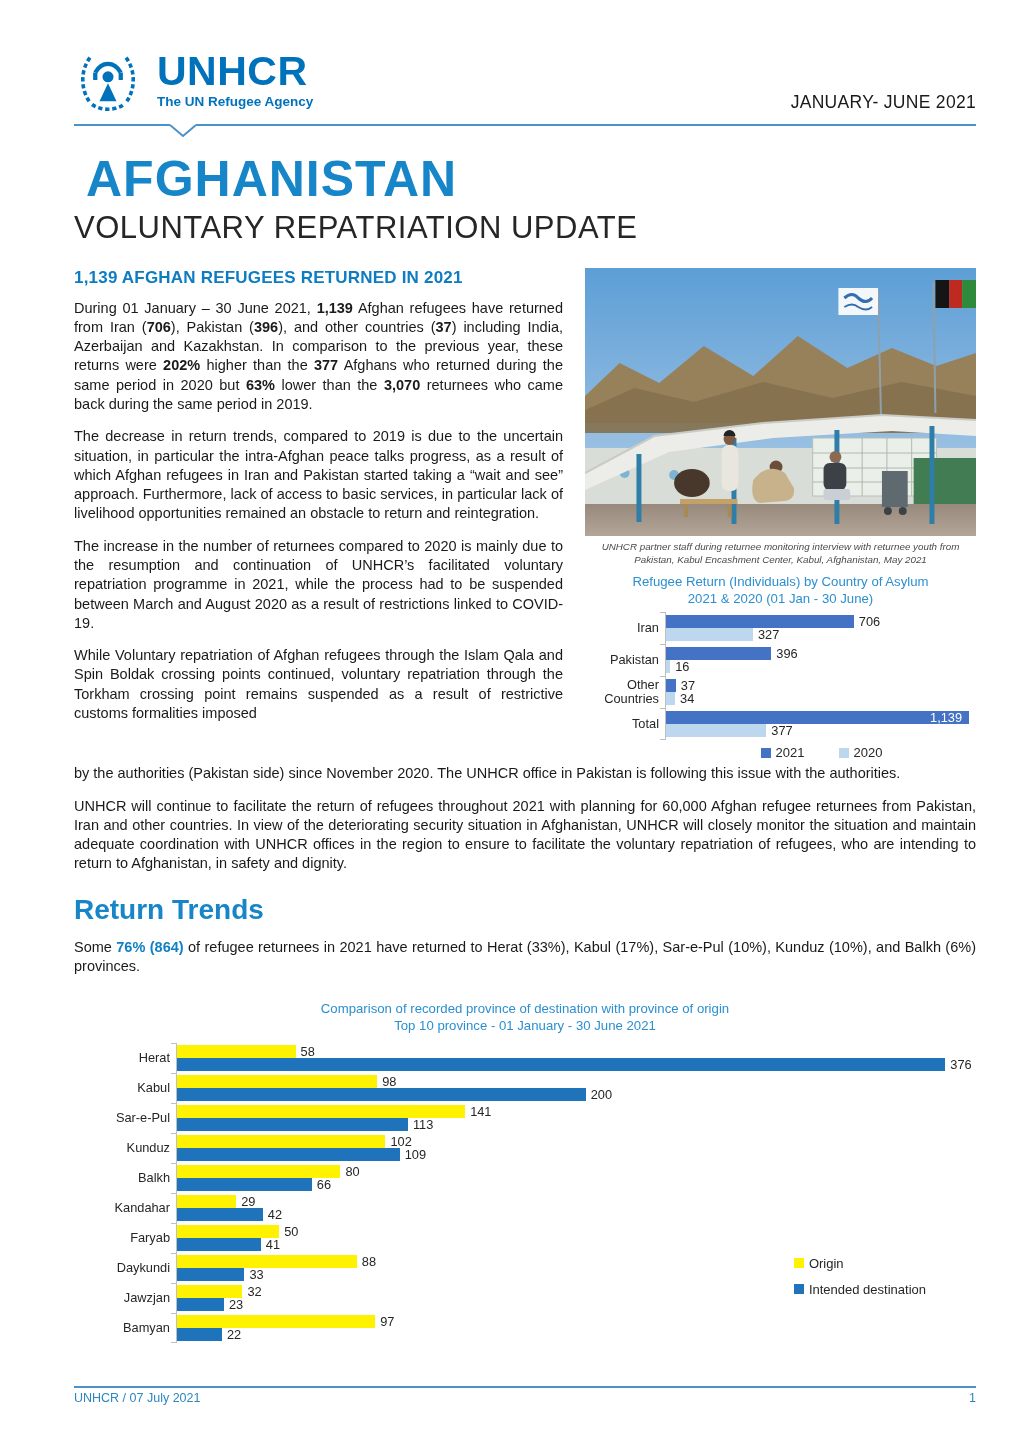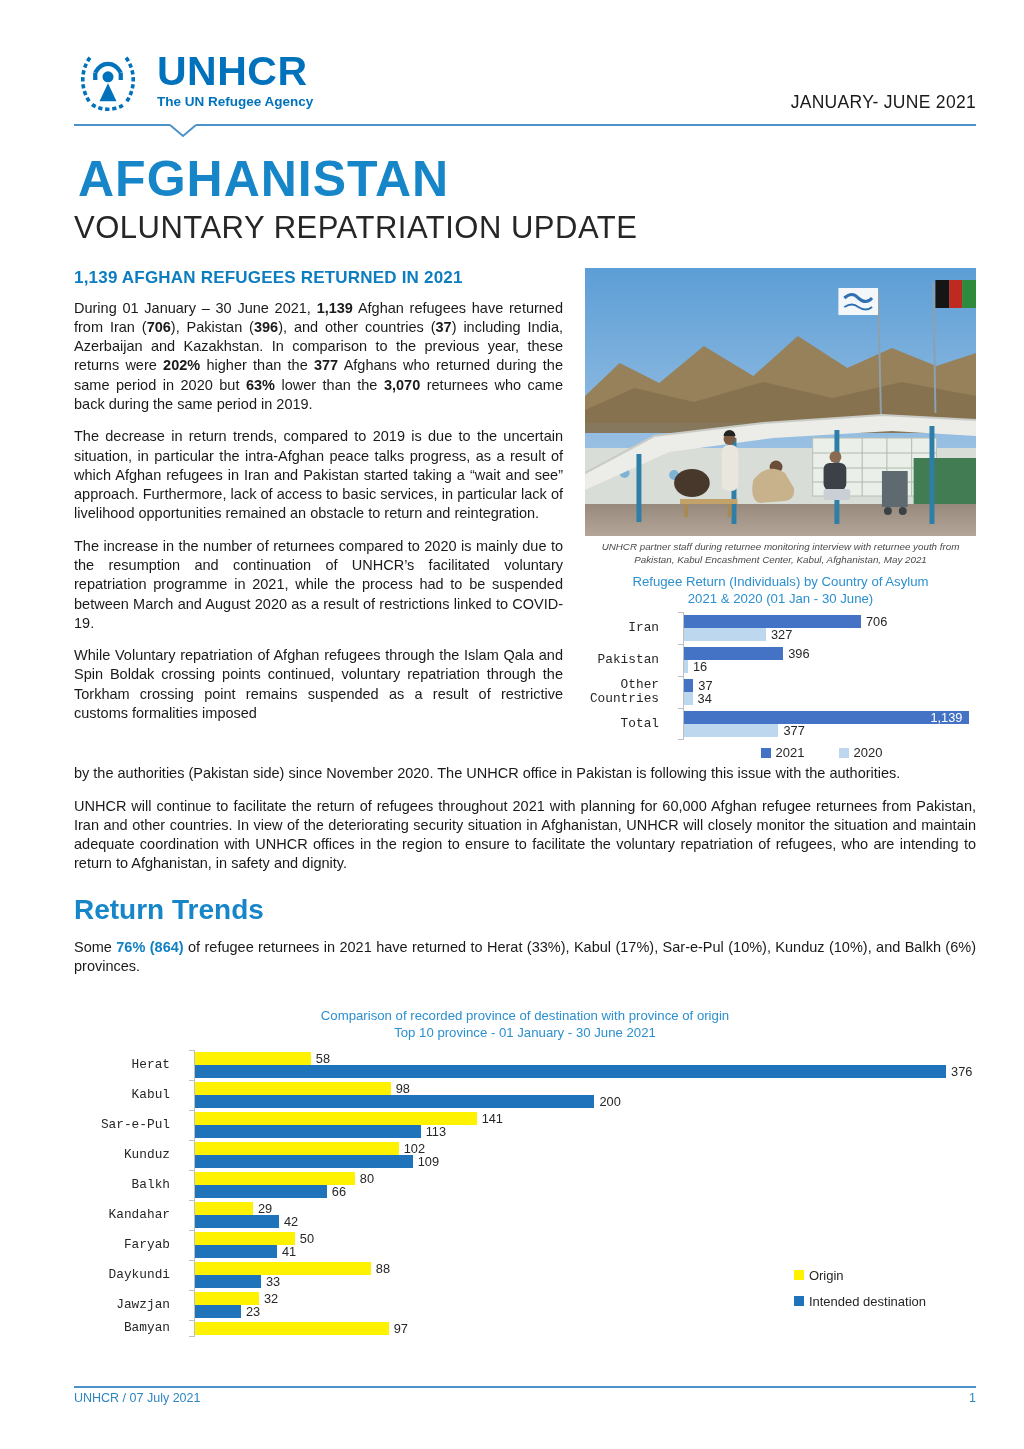--- a/index.html
+++ b/index.html
@@ -16,66 +16,66 @@
   .brand-name{font-size:41px;font-weight:bold;color:#0072BC;letter-spacing:.5px;}
   .brand-tag{font-size:13.5px;font-weight:bold;color:#0072BC;margin-top:3px;}
   .period{font-size:17.5px;letter-spacing:.3px;padding-bottom:1px;color:#1a1a1a;margin-top:8px;}
   
   .rule{margin-top:10px;display:flex;align-items:flex-start;height:15px;}
   .rule .seg{height:2px;background:#4B92C8;}
   .rule .s1{width:96px;}
   .rule .s2{flex:1;}
   .rule svg{width:26px;height:14px;display:block;margin-top:0;}
   
-  .title{font-size:50px;font-weight:bold;color:#1786C8;letter-spacing:1px;margin:14px 4px 0;line-height:1.05;}
+  .title{font-size:50px;font-weight:bold;color:#1786C8;letter-spacing:1px;margin:14px 12px 0;line-height:1.05;}
   .subtitle{font-size:31px;font-weight:400;color:#262626;letter-spacing:.5px;margin:5px 0 0;line-height:1.1;}
   
   .cols{display:flex;gap:22px;margin-top:23px;}
   .col-l{width:489px;flex:none;}
   .col-r{flex:1;min-width:0;}
   .lede{font-size:17px;font-weight:bold;color:#0D7DC2;margin:0 0 11px;letter-spacing:.2px;}
   p.body{font-size:14.5px;line-height:1.33;text-align:justify;margin:0 0 13px;}
   p.full{width:100%;}
   .run-b{font-weight:bold;}
   .run-blue{color:#1080C4;font-weight:bold;}
   
   figure{margin:0;}
   .photo{width:100%;height:268px;display:block;}
   figcaption{font-size:9.8px;font-style:italic;color:#4a4a4a;text-align:center;line-height:1.35;margin-top:4px;padding:0 10px;}
   
   .chart-title{color:#2B8FD0;font-size:13.2px;text-align:center;line-height:1.3;}
   .hrow{display:flex;}
-  .hlabel{flex:none;text-align:right;padding-right:24px;font-size:12.8px;color:#262626;
-          display:flex;align-items:center;justify-content:flex-end;line-height:1.1;font-family:Liberation Mono, monospace;}
+  .hlabel{flex:none;text-align:right;padding-right:6px;font-size:12.8px;color:#262626;
+          display:flex;align-items:center;justify-content:flex-end;line-height:1.1;}
   .hcell{flex:1;border-left:1px solid #BFBFBF;position:relative;min-width:0;}
   .hcell::before{content:"";position:absolute;left:-6px;top:0;width:6px;height:1px;background:#BFBFBF;}
   .hrow:last-child .hcell::after{content:"";position:absolute;left:-6px;bottom:0;width:6px;height:1px;background:#BFBFBF;}
   .bline{display:flex;align-items:center;}
   .bar{height:100%;flex:none;}
   .bval{margin-left:5px;font-size:12.8px;color:#262626;white-space:nowrap;}
   .bar.inside{display:flex;align-items:center;justify-content:flex-end;padding-right:7px;box-sizing:border-box;}
   .bar.inside .bval-in{color:#fff;font-size:12.8px;white-space:nowrap;}
   
   .c1{margin-top:7px;}
   .c1 .chart-title{max-width:315px;margin:0 auto 5px;}
   .c1 .hlabel{width:74px;}
   .c1 .hcell{padding:3px 0;}
   .c1 .bline{height:13px;}
   .legend-h{display:flex;justify-content:center;gap:22px;margin-top:5px;padding-left:70px;font-size:13px;color:#262626;}
   .legend-item{display:flex;align-items:center;gap:5px;padding-left:12px;}
   .swatch{width:10px;height:10px;flex:none;}
   
   .rt-head{font-size:28px;font-weight:bold;color:#1786C8;margin:20px 0 12px;}
   
-  .c2{margin-top:31px;position:relative;}
+  .c2{margin-top:24px;position:relative;}
   .c2 .chart-title{margin-bottom:8px;}
   .c2 .hlabel{width:96px;}
   .c2 .hcell{padding:2px 0;}
   .c2 .bline{height:13px;}
-  .legend-v{position:absolute;right:50px;bottom:28px;display:flex;flex-direction:column;gap:11px;font-size:13px;color:#262626;}
+  .legend-v{position:absolute;right:50px;bottom:46px;display:flex;flex-direction:column;gap:11px;font-size:13px;color:#262626;}
   
   .ftr{position:absolute;left:74px;right:48px;bottom:44px;}
   .frule{height:2px;background:#4B92C8;}
   .frow{display:flex;justify-content:space-between;color:#2E86C1;font-size:12.5px;margin-top:3px;}
 </style>
 </head>
 <body>
 
 <div class="page">
 
@@ -378,20 +378,24 @@
             </div>
           </div>
         </div>
         <div class="hrow">
           <div class="hlabel">Bamyan</div>
           <div class="hcell">
             <div class="bline">
               <div class="bar" style="width: 24.8082%; background: rgb(255, 242, 0);"></div>
               <span class="bval">97</span>
             </div>
+            <div class="bline">
+              <div class="bar" style="width: 5.6266%; background: rgb(30, 115, 186);"></div>
+              <span class="bval">22</span>
+            </div>
           </div>
         </div>
       </div>
     <div class="legend-v">
         <div class="legend-item">
           <span class="swatch" style="background: rgb(255, 242, 0);"></span>
           <span>Origin</span>
         </div>
         <div class="legend-item">
           <span class="swatch" style="background: rgb(30, 115, 186);"></span>

